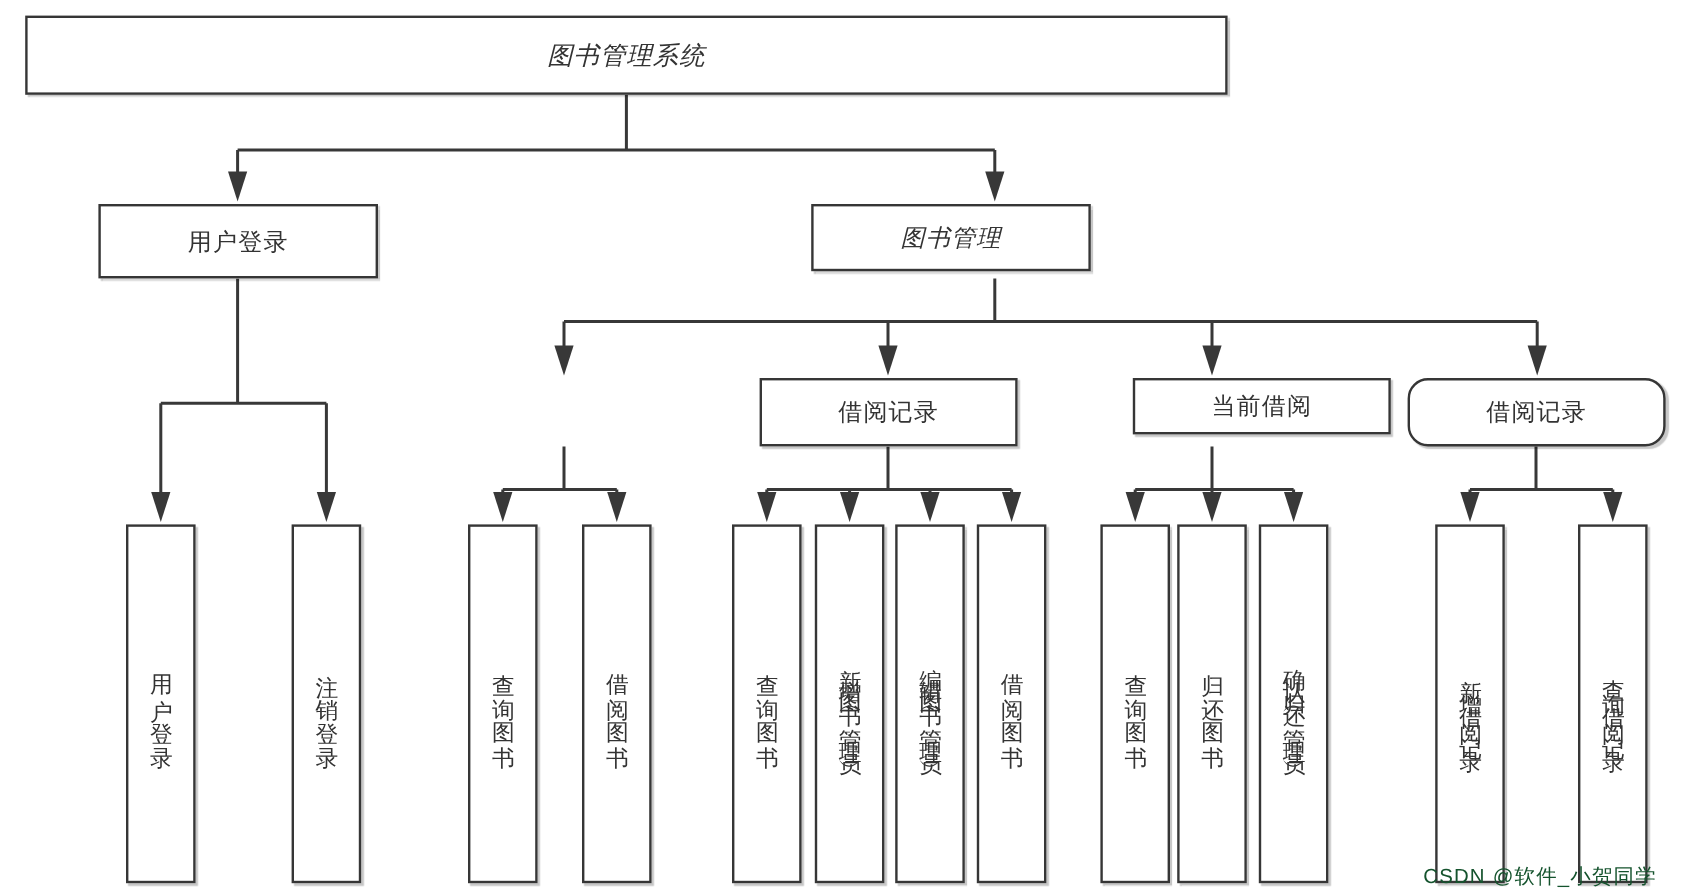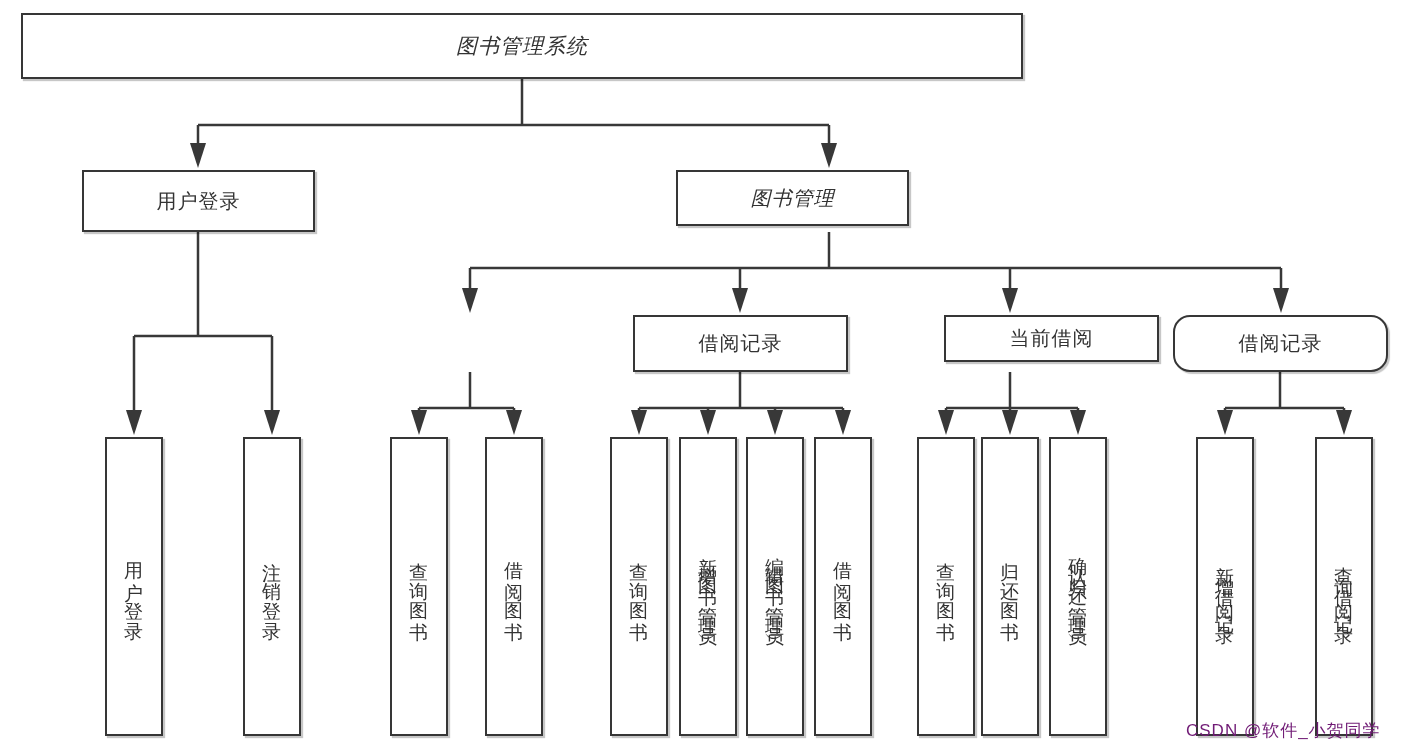--- a/index.html
+++ b/index.html
@@ -30,21 +30,21 @@
     line-height:1;
   }
   .vt4{letter-spacing:20px;}
   .vt6{letter-spacing:12px;}
   .vt9{letter-spacing:10px;}
   #watermark{
     position:absolute;
     left:1186px;top:719px;
     z-index:5;
     font-size:17px;
-    color:#701a75;
+    color:#14532d;
     white-space:nowrap;
     letter-spacing:1px;
   }
 </style>
 </head>
 <body>
 
 <div id="stage">
 
   <svg id="wires" width="1405" height="747" viewBox="0 0 1405 747">

